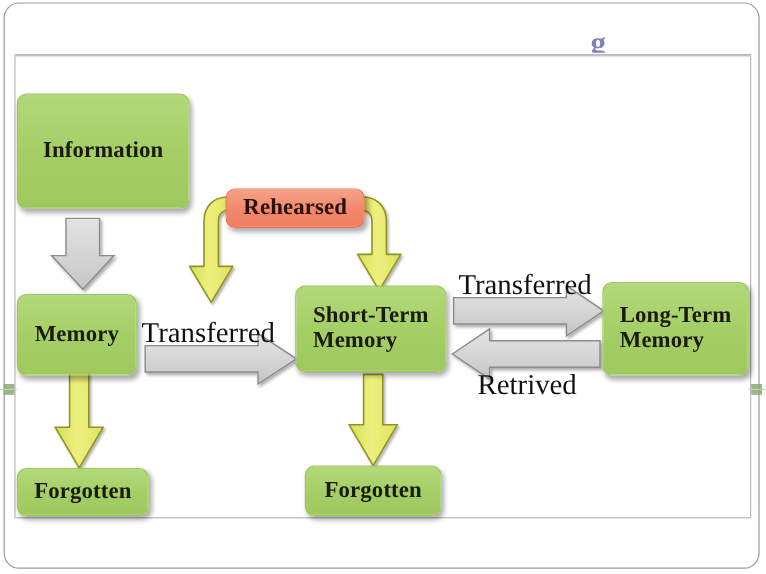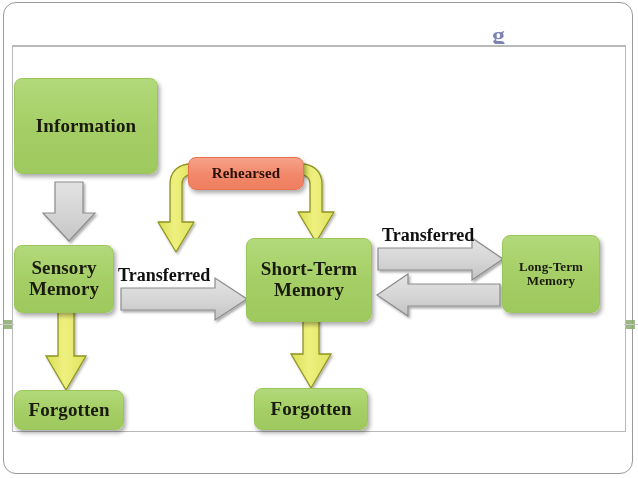--- a/index.html
+++ b/index.html
@@ -85,63 +85,62 @@
   #edge-rule-right { left: 624px; top: 324px; width: 14px; }
 
   
   .node {
     position: absolute;
     box-sizing: border-box;
     border-radius: 8px;
     display: flex;
     align-items: center;
     justify-content: center;
-    text-align: center;
     font-weight: bold;
     color: #1a1a0d;
     letter-spacing: .1px;
     box-shadow: 2px 3px 4px rgba(0,0,0,.33);
     line-height: 1.1;
     padding: 2px 4px;
     z-index: 6;
   }
   .node.green {
     background: linear-gradient(180deg,#b2d97a 0%, #a5cf66 50%, #9ec95e 100%);
     border: 1px solid #9cc65c;
   }
   .node.salmon {
     background: linear-gradient(180deg,#f6a288 0%, #f2876a 55%, #ef7f60 100%);
     border: 1px solid #e9724f;
     color: #2a1008;
   }
 
   #node-information  { left: 14px;  top: 78px;  width: 144px; height: 96px;  font-size: 19px; }
   #node-sensory      { left: 14px;  top: 245px; width: 100px; height: 68px;  font-size: 19px; }
-  #node-rehearsed    { left: 188px; top: 157px; width: 116px; height: 33px;  font-size: 15px; }
-  #node-short-term   { left: 246px; top: 238px; width: 126px; height: 84px;  font-size: 19px; }
-  #node-long-term    { left: 502px; top: 235px; width: 98px; height: 78px;  font-size: 13px; }
+  #node-rehearsed    { left: 188px; top: 157px; width: 116px; height: 33px;  font-size: 19px; }
+  #node-short-term   { left: 246px; top: 238px; width: 126px; height: 72px;  font-size: 19px; }
+  #node-long-term    { left: 502px; top: 235px; width: 122px; height: 78px;  font-size: 19px; }
   #node-forgotten-1  { left: 14px;  top: 390px; width: 110px; height: 40px;  font-size: 19px; }
   #node-forgotten-2  { left: 254px; top: 388px; width: 114px; height: 42px;  font-size: 19px; }
 
   
   .arrow-layer {
     position: absolute;
     left: 0; top: 0;
     width: 638px; height: 478px;
     pointer-events: none;
   }
   #gray-layer   { z-index: 3; }
   #yellow-layer { z-index: 4; }
 
   
   .edge-label {
     position: absolute;
-    font-weight: bold;
+    font-weight: normal;
     color: #101010;
-    font-size: 18px;
+    font-size: 24px;
     white-space: nowrap;
     z-index: 7;
   }
   #label-transferred-1 { left: 118px; top: 265px; }
   #label-transferred-2 { left: 382px; top: 225px; }
   #label-retrived      { left: 398px; top: 308px; }
 </style>
 </head>
 <body>
 
@@ -239,21 +238,20 @@
   </svg>
 
   <div class="node green" id="node-information">
     <div>
       <div>Information</div>
     </div>
   </div>
 
   <div class="node green" id="node-sensory">
     <div>
-      <div>Sensory</div>
       <div>Memory</div>
     </div>
   </div>
 
   <div class="node salmon" id="node-rehearsed">
     <div>Rehearsed</div>
   </div>
 
   <div class="node green" id="node-short-term">
     <div>
@@ -272,14 +270,15 @@
   <div class="node green" id="node-forgotten-1">
     <div>Forgotten</div>
   </div>
 
   <div class="node green" id="node-forgotten-2">
     <div>Forgotten</div>
   </div>
 
   <div class="edge-label" id="label-transferred-1">Transferred</div>
   <div class="edge-label" id="label-transferred-2">Transferred</div>
+  <div class="edge-label" id="label-retrived">Retrived</div>
 
 </div>
 
 </body></html>

